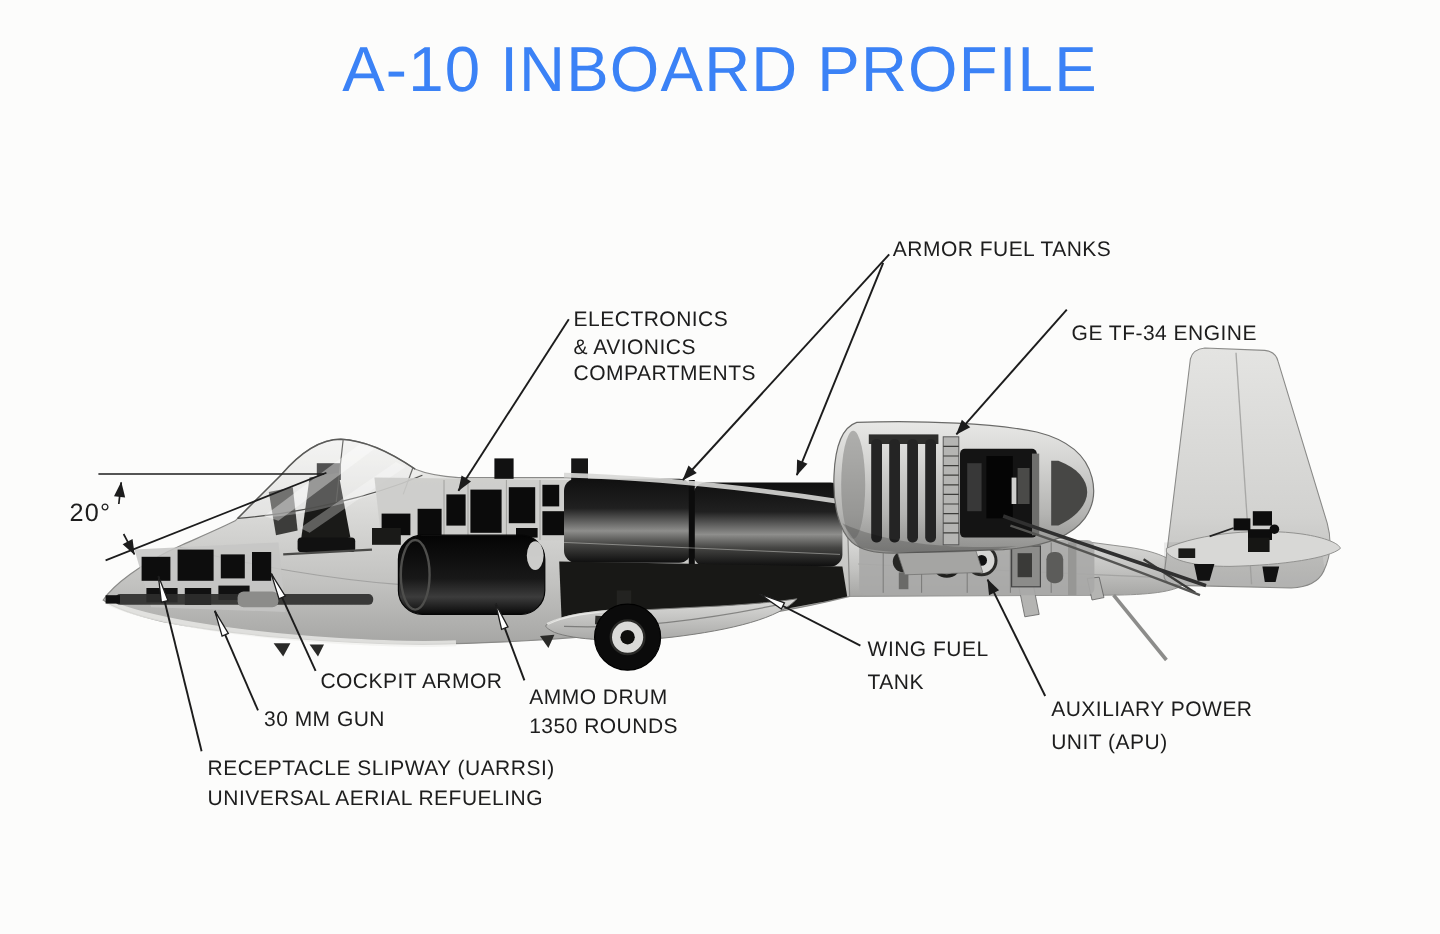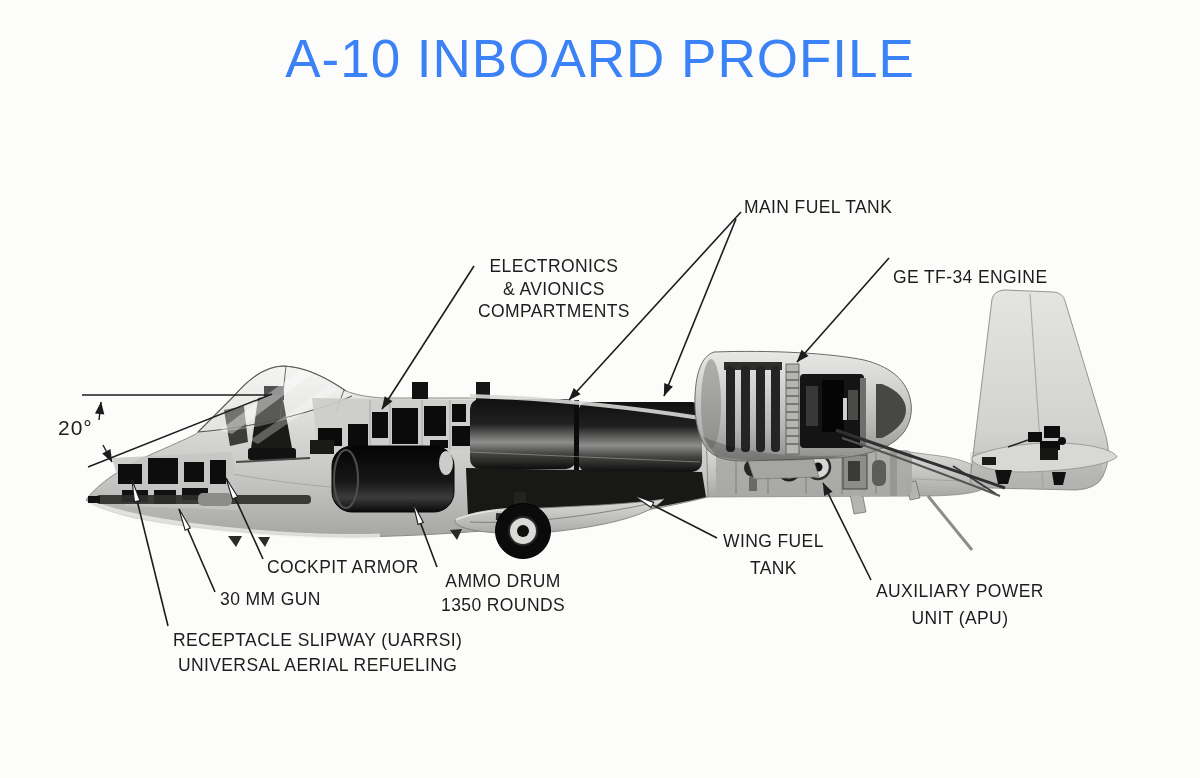--- a/index.html
+++ b/index.html
@@ -8,21 +8,21 @@
     background:#fcfcfb;font-family:"Liberation Sans", sans-serif;color:#1c1c1c;
   }
   .title{
     position:absolute;top:28px;left:0;right:0;text-align:center;
     font-size:53px;font-weight:normal;letter-spacing:1px;color:#3b82f6;
   }
   .lbl{
     position:absolute;font-size:17.5px;letter-spacing:.4px;
     white-space:nowrap;color:#1d1d1d;line-height:1.05;
   }
-  .lbl div{white-space:nowrap;text-align:center;}
+  .lbl div{white-space:nowrap;}
   #lbl-angle{left:58px;top:417px;font-size:21px;letter-spacing:1px;}
   #lbl-mft{left:744px;top:198px;}
   #lbl-eng{left:893px;top:245px;margin-top:23px;}
   #lbl-elec{left:478px;top:255px;line-height:22.5px;}
   #lbl-wft{left:723px;top:528px;line-height:27px;}
   #lbl-apu{left:876px;top:578px;line-height:27px;}
   #lbl-armor{left:267px;top:558px;text-align:center;}
   #lbl-gun{left:220px;top:590px;}
   #lbl-ammo{left:441px;top:569px;line-height:24px;}
   #lbl-uarrsi{left:173px;top:628px;line-height:25px;}
@@ -278,21 +278,21 @@
     <line x1="215" y1="592" x2="179" y2="509" marker-end="url(#aw)"></line>
     <line x1="437" y1="567" x2="413" y2="503" marker-end="url(#aw)"></line>
     <line x1="168" y1="626" x2="132" y2="480" marker-end="url(#aw)"></line>
   </g>
 </svg>
 
 <div class="title">A-10 INBOARD PROFILE</div>
 
 <div class="lbl" id="lbl-angle">20°</div>
 
-<div class="lbl" id="lbl-mft">MAIN FUEL TANK</div>
+<div class="lbl" id="lbl-mft">ARMOR FUEL TANKS</div>
 
 <div class="lbl" id="lbl-eng">GE TF-34 ENGINE</div>
 
 <div class="lbl" id="lbl-elec">
   <div>ELECTRONICS</div>
   <div>&amp; AVIONICS</div>
   <div>COMPARTMENTS</div>
 </div>
 
 <div class="lbl" id="lbl-wft">

